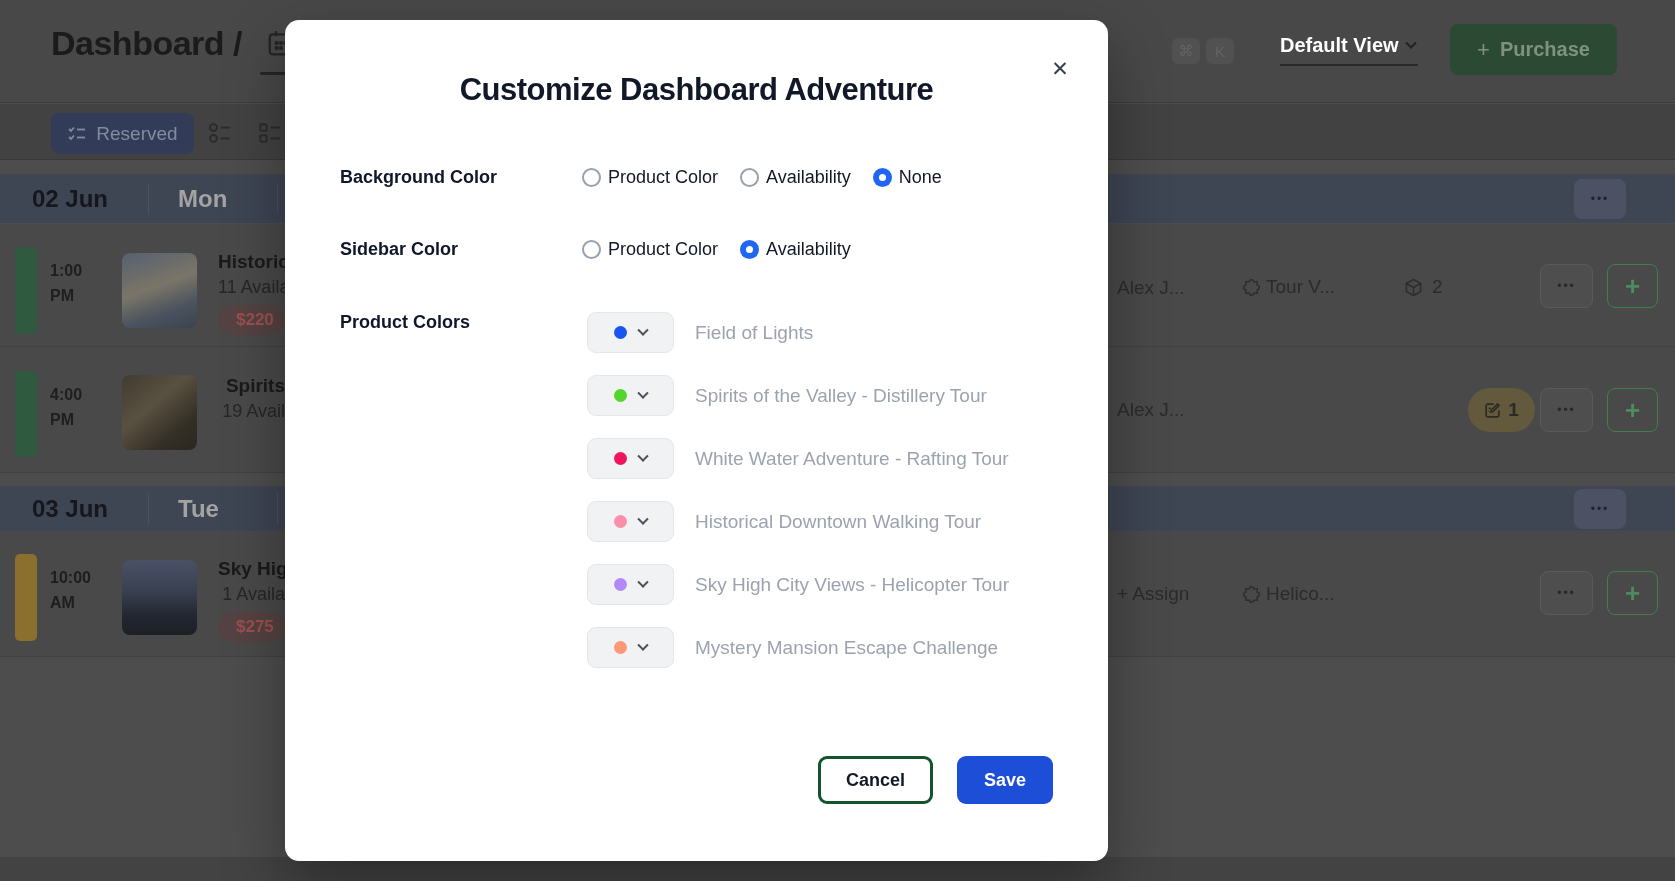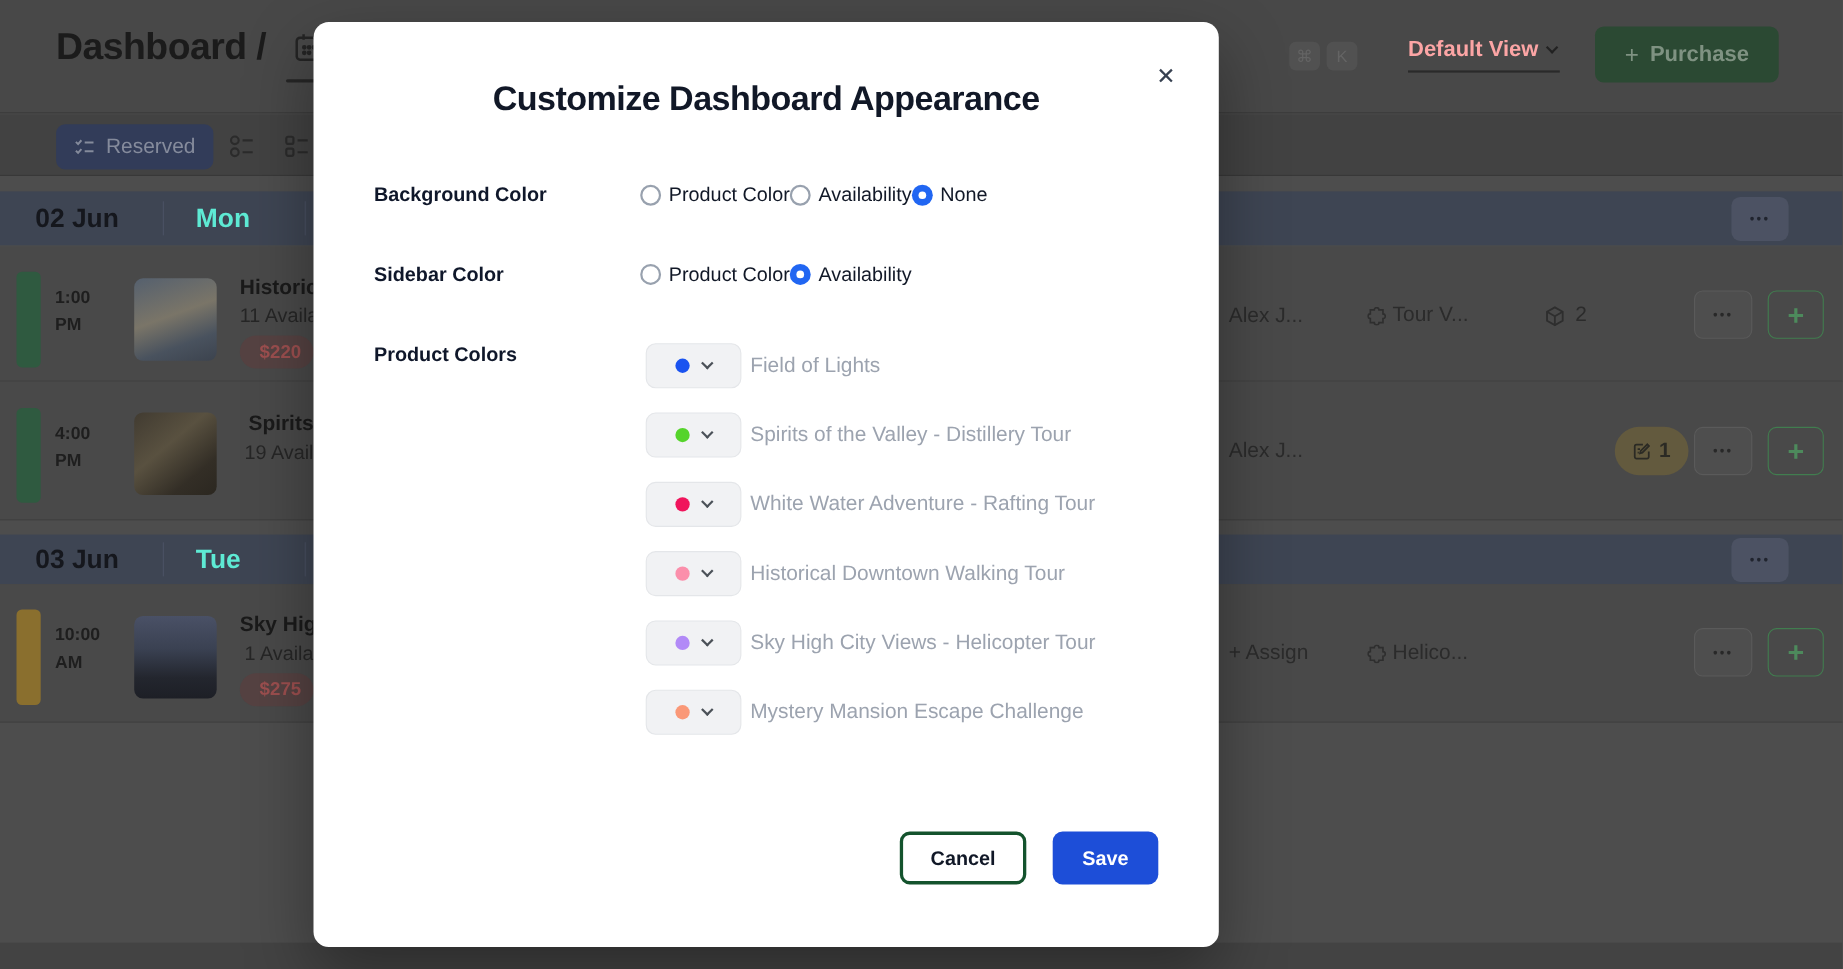--- a/index.html
+++ b/index.html
@@ -7,30 +7,30 @@
   body { font-family:"Liberation Sans", sans-serif; background:#4d4d4d; position:relative; }
   .abs { position:absolute; }
 
   
   .bg-header { left:0; top:0; width:1675px; height:103px; background:#484848; border-bottom:1px solid #3b3b3b; }
   .bg-toolbar { left:0; top:104px; width:1675px; height:56px; background:#424242; border-bottom:1px solid #383838; }
   .breadcrumb { left:51px; top:24px; font-size:34px; font-weight:bold; color:#1b1b1b; letter-spacing:-0.5px; }
   .cal-tab { left:266px; top:28px; width:30px; height:30px; color:#242424; }
   .cal-underline { left:260px; top:72px; width:40px; height:3px; background:#262626; border-radius:2px; }
   .kbd { top:38px; width:28px; height:26px; background:#515151; border-radius:6px; color:#646464; font-size:15px; display:flex; align-items:center; justify-content:center; }
-  .view-btn { left:1280px; top:34px; color:#fca5a5; font-size:20px; font-weight:bold; display:flex; align-items:center; gap:8px; }
+  .view-btn { left:1280px; top:34px; color:#ffffff; font-size:20px; font-weight:bold; display:flex; align-items:center; gap:8px; }
   .view-underline { left:1280px; top:64px; width:138px; height:2px; background:#2a2a2a; }
   .purchase-btn { left:1450px; top:24px; width:167px; height:51px; background:#2b4933; border-radius:8px; color:#7f9282; font-size:20px; font-weight:bold; display:flex; align-items:center; justify-content:center; gap:10px; }
   .purchase-btn .plus { font-weight:normal; font-size:22px; }
   .reserved-pill { left:51px; top:113px; width:143px; height:41px; background:#323c59; border-radius:8px; color:#858b9c; font-size:19px; display:flex; align-items:center; justify-content:center; gap:9px; }
   .tb-iconbtn { top:120px; width:28px; height:28px; color:#2b2b2b; }
 
   .day-row { left:0; width:1675px; height:49px; background:#3e4553; display:flex; align-items:center; }
   .day-date { position:absolute; left:32px; font-size:24px; font-weight:bold; color:#15171d; }
-  .day-name { position:absolute; left:178px; font-size:24px; font-weight:bold; color:#5eead4; }
+  .day-name { position:absolute; left:178px; font-size:24px; font-weight:bold; color:#a3a3a3; }
   .day-sep { position:absolute; top:9px; width:1px; height:31px; background:#4b5264; }
   .day-dots { position:absolute; left:1574px; top:5px; width:52px; height:40px; background:#4c5263; border-radius:8px; color:#20242e; font-size:12px; letter-spacing:2px; display:flex; align-items:center; justify-content:center; }
 
   .event-row { left:0; width:1675px; background:#494949; border-bottom:1px solid #404040; }
   .status-bar { left:15px; width:22px; border-radius:5px; }
   .ev-time { left:50px; font-size:16px; font-weight:bold; color:#1e1e1e; line-height:25px; }
   .thumb { left:122px; width:75px; height:75px; border-radius:8px; }
   .ev-title { left:218px; font-size:19px; font-weight:bold; color:#1a1a1a; white-space:nowrap; }
   .ev-avail { left:218px; font-size:18px; color:#262626; white-space:nowrap; }
   .price-badge { left:218px; height:30px; background:#554242; border-radius:15px; color:#9c4f4f; font-size:17px; font-weight:bold; display:flex; align-items:center; gap:6px; padding:0 12px; white-space:nowrap; }
@@ -39,28 +39,28 @@
   .dots-btn { width:53px; height:44px; background:#4e4e4e; border:1px solid #5a5a5a; border-radius:8px; color:#282828; font-size:12px; letter-spacing:2px; display:flex; align-items:center; justify-content:center; }
   .add-btn { width:51px; height:44px; border:1.5px solid #417d4f; border-radius:8px; color:#4d8a5c; font-size:26px; font-weight:bold; display:flex; align-items:center; justify-content:center; background:transparent; }
   .note-badge { left:1468px; width:67px; height:44px; background:#635a3e; border-radius:22px; color:#2b2a24; font-size:19px; font-weight:bold; display:flex; align-items:center; justify-content:center; gap:7px; }
   .bottom-band { left:0; top:857px; width:1675px; height:24px; background:#434343; }
 
   
   .modal { left:285px; top:20px; width:823px; height:841px; background:#ffffff; border-radius:14px; box-shadow:0 25px 60px rgba(0,0,0,0.35); z-index:10; }
   .modal-title { left:0; top:52px; width:823px; text-align:center; font-size:31px; font-weight:bold; color:#111827; letter-spacing:-0.5px; }
   .modal-close { right:34px; top:35px; width:28px; height:28px; color:#374151; font-size:21px; display:flex; align-items:center; justify-content:center; cursor:pointer; }
   .m-label { left:55px; font-size:18px; font-weight:bold; color:#0f172a; line-height:34px; }
-  .radio-group { left:297px; display:flex; align-items:center; height:34px; }
+  .radio-group { left:297px; display:flex; gap:22px; align-items:center; height:34px; }
   .radio-opt { display:flex; align-items:center; gap:7px; cursor:pointer; }
   .radio { width:19px; height:19px; border-radius:50%; border:2px solid #98a1ae; background:#fff; position:relative; flex:0 0 auto; }
   .radio.selected { border:none; background:#2166f2; }
   .radio.selected::after { content:""; position:absolute; left:6px; top:6px; width:7px; height:7px; border-radius:50%; background:#fff; }
   .radio-text { font-size:18px; color:#111827; }
   .product-list { left:302px; top:292px; display:flex; flex-direction:column; gap:22px; }
-  .product-item { display:flex; align-items:center; gap:8px; height:41px; }
+  .product-item { display:flex; align-items:center; gap:21px; height:41px; }
   .color-select { width:87px; height:41px; background:#f1f2f4; border:1px solid #e4e6e9; border-radius:9px; display:flex; align-items:center; justify-content:center; gap:12px; cursor:pointer; }
   .color-dot { width:13px; height:13px; border-radius:50%; }
   .chev { width:8px; height:8px; border-right:2px solid #4b5158; border-bottom:2px solid #4b5158; transform:rotate(45deg) translate(-2px,-2px); display:inline-block; }
   .chev-dark { border-color:#222; }
   .product-name { font-size:19px; color:#9ca3af; white-space:nowrap; }
   .btn { border-radius:9px; font-size:18px; font-weight:bold; display:flex; align-items:center; justify-content:center; cursor:pointer; }
   .btn-cancel { left:533px; top:736px; width:115px; height:48px; background:#fff; border:3px solid #14532d; color:#111827; }
   .btn-save { left:672px; top:736px; width:96px; height:48px; background:#1d4ed8; color:#ffffff; border:none; }
 
   svg { display:block; }
@@ -220,21 +220,21 @@
     </svg>
   </div>
   <div class="abs r-text" style="left:1266px; top:52px">Helico...</div>
   <div class="abs dots-btn" style="left:1540px; top:40px">•••</div>
   <div class="abs add-btn" style="left:1607px; top:40px">+</div>
 </div>
 
 <div class="abs bottom-band"></div>
 
 <div class="abs modal">
-  <div class="abs modal-title">Customize Dashboard Appearance</div>
+  <div class="abs modal-title">Customize Dashboard Adventure</div>
   <div class="abs modal-close">✕</div>
 
   <div class="abs m-label" style="top:140px">Background Color</div>
   <div class="abs radio-group" style="top:140px">
     <label class="radio-opt">
       <span class="radio"></span>
       <span class="radio-text">Product Color</span>
     </label>
     <label class="radio-opt">
       <span class="radio"></span>

